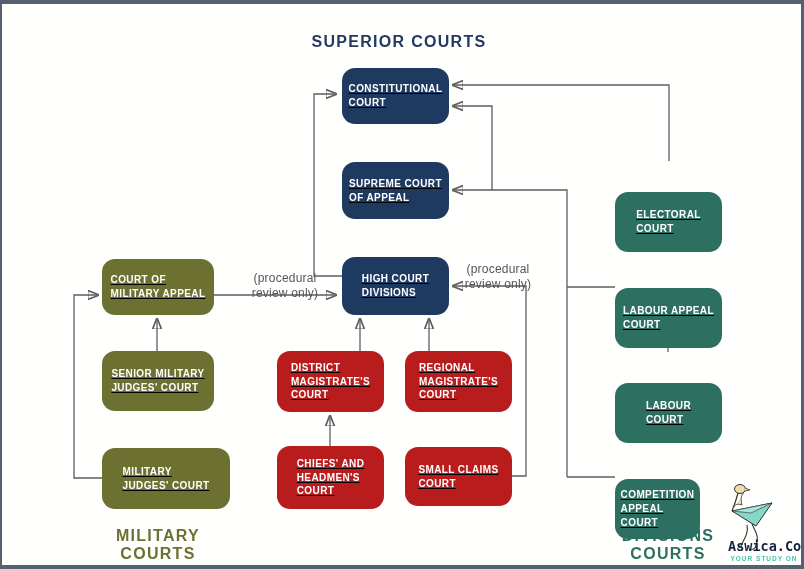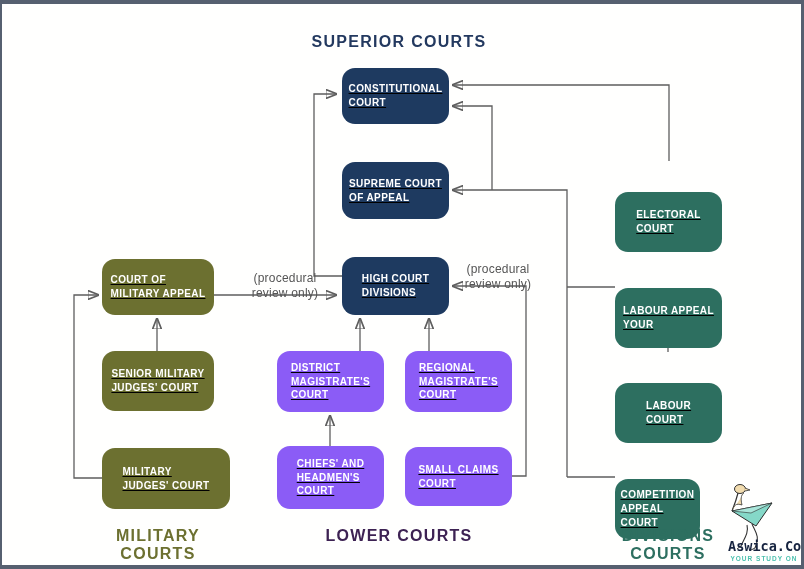--- a/index.html
+++ b/index.html
@@ -40,21 +40,21 @@
   .node .box-label {
     color: #ffffff;
     font-weight: bold;
     font-size: 10px;
     letter-spacing: 0.4px;
     line-height: 1.38;
     white-space: pre-line;
   }
   .navy   { background: #1e3a60; }
   .olive  { background: #6c7030; }
-  .purple { background: #8b5cf6; }
+  .purple { background: #b91c1c; }
   .teal   { background: #2d6f60; margin-top: 31px; }
 
   .heading {
     position: absolute;
     font-weight: bold;
     font-size: 16px;
     letter-spacing: 1.3px;
     text-align: center;
   }
   .heading.navy-t   { color: #23395f; }
@@ -175,38 +175,37 @@
     <span class="box-label">SMALL CLAIMS
 COURT</span>
   </div>
 
   <div class="node teal" style="left:613px; top:157px; width:107px; height:60px;">
     <span class="box-label">ELECTORAL
 COURT</span>
   </div>
   <div class="node teal" style="left:613px; top:253px; width:107px; height:60px;">
     <span class="box-label">LABOUR APPEAL
-YOUR</span>
+COURT</span>
   </div>
   <div class="node teal" style="left:613px; top:348px; width:107px; height:60px;">
     <span class="box-label">LABOUR
 COURT</span>
   </div>
   <div class="node teal" style="left:613px; top:444px; width:85px; height:60px;">
     <span class="box-label">COMPETITION
 APPEAL COURT</span>
   </div>
 
   <div class="proc-note" style="left:242px; top:267px; width:82px;">(procedural
 review only)</div>
   <div class="proc-note" style="left:455px; top:258px; width:82px;">(procedural
 review only)</div>
 
   <div class="heading olive-t" style="left:76px;  top:523px; width:160px;">MILITARY COURTS</div>
-  <div class="heading purple-t" style="left:317px; top:523px; width:160px;">LOWER COURTS</div>
   <div class="heading teal-t" style="left:586px; top:523px; width:160px;">DIVISIONS COURTS</div>
 
   <svg class="wm-logo" width="62" height="72" viewBox="0 0 62 72" aria-hidden="true">
     <ellipse cx="20" cy="8" rx="5.5" ry="4.5" fill="#f2dcae" stroke="#333" stroke-width="1"></ellipse>
     <path d="M25,7 L30,9 L25,10" fill="#f2dcae" stroke="#333" stroke-width="0.8"></path>
     <path d="M18,12 C16,20 14,25 12,30" fill="none" stroke="#333" stroke-width="1.2"></path>
     <path d="M12,30 C14,24 16,22 22,24 C20,16 22,13 24,12" fill="#f2dcae" stroke="#333" stroke-width="0.8"></path>
     <path d="M12,30 L52,22 L36,45 Z" fill="#85d8c8" stroke="#2b2b2b" stroke-width="1"></path>
     <path d="M12,30 L52,22 L31,32 Z" fill="#a9e6da" stroke="#2b2b2b" stroke-width="0.6"></path>
     <path d="M27,44 C29,52 24,58 21,65" fill="none" stroke="#333" stroke-width="1.1"></path>

